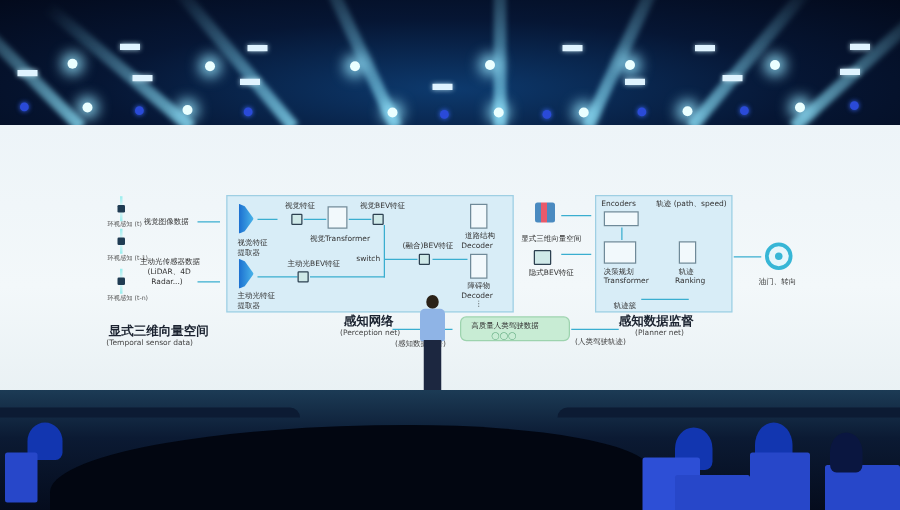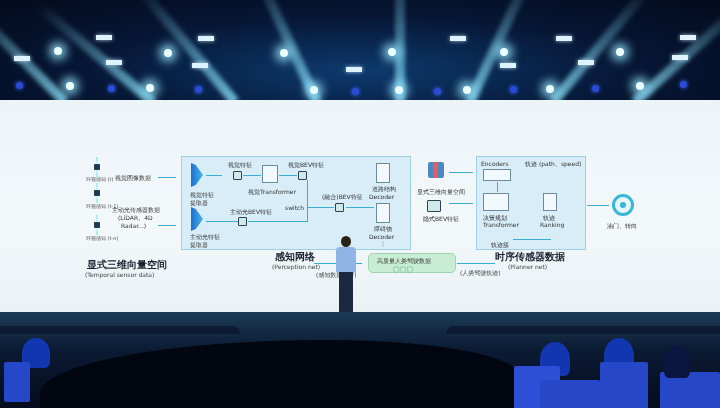--- a/index.html
+++ b/index.html
@@ -166,21 +166,21 @@
     <div class="mod" style="left:66px;top:36px;width:14px;height:18px"></div>
     <div class="lbl" style="left:66px;top:57px">轨迹</div>
     <div class="lbl" style="left:63px;top:64px">Ranking</div>
     <div class="lbl" style="left:14px;top:84px">轨迹簇</div>
     <div class="arrow" style="left:36px;top:82px;width:38px"></div>
   </div>
   <div class="arrow" style="left:587px;top:105px;width:22px"></div>
   <div class="wheel" style="left:612px;top:94px"></div>
   <div class="lbl" style="left:607px;top:122px">油门、转向</div>
 
-  <div class="sec-title" style="left:495px;top:150px">时序传感器数据</div>
+  <div class="sec-title" style="left:495px;top:150px">感知数据监督</div>
   <div class="sec-sub" style="left:508px;top:163px">(Planner net)</div>
 
   <div class="green" style="left:368px;top:153px;width:88px;height:20px">
     <div class="lbl" style="left:8px;top:3px">高质量人类驾驶数据</div>
     <div class="lbl" style="left:24px;top:11px;color:#5aa67a">◯◯◯</div>
   </div>
   <div class="arrow" style="left:457px;top:163px;width:38px"></div>
   <div class="sec-sub" style="left:460px;top:169px">(人类驾驶轨迹)</div>
 </div>
 

